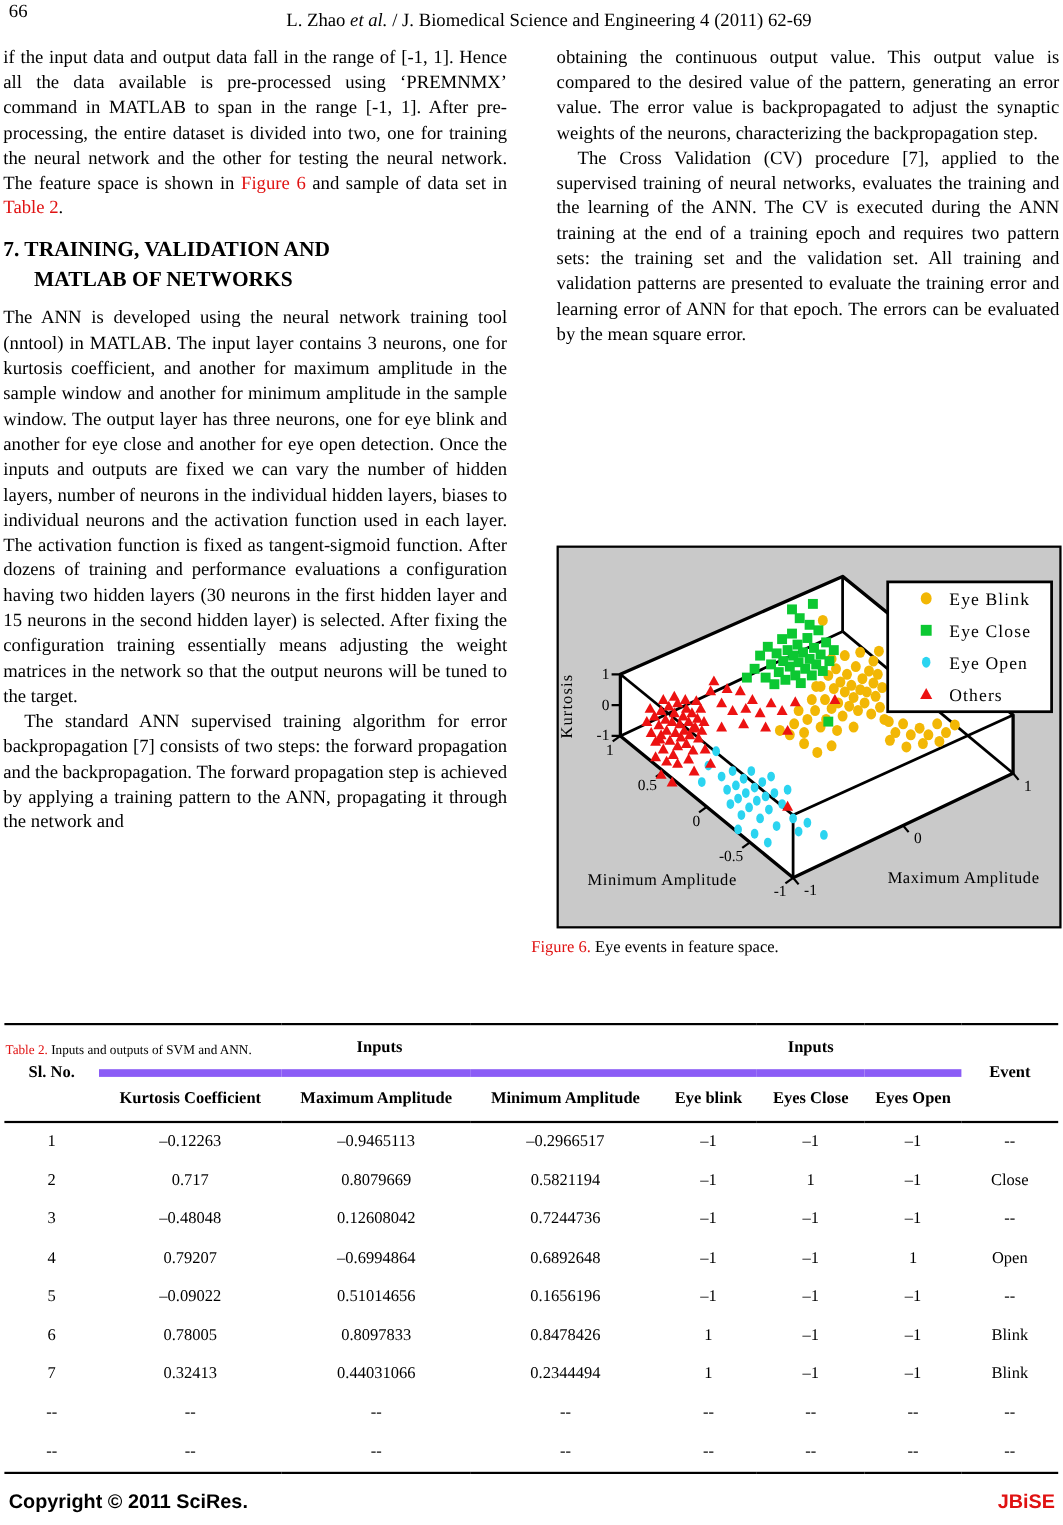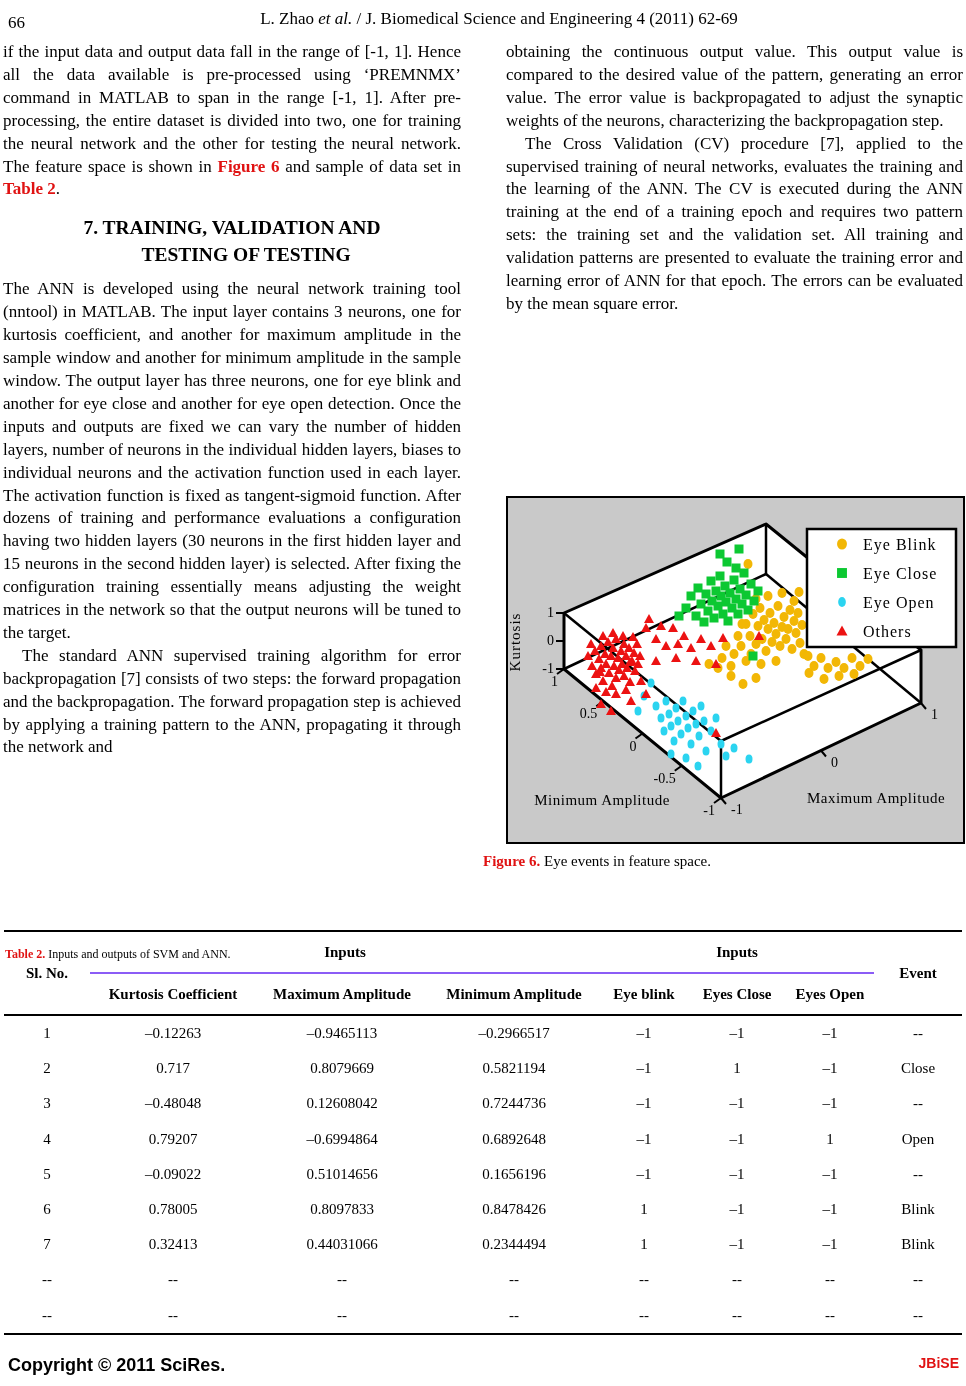--- a/index.html
+++ b/index.html
@@ -1,56 +1,56 @@
 <!DOCTYPE html>
 <html><head>
 <meta charset="utf-8">
 <style>
   html,body{margin:0;padding:0;}
   body{width:966px;height:1386px;background:#fff;color:#000;position:relative;
        font-family:"Liberation Serif",serif;overflow:hidden;}
-  .pagenum{position:absolute;left:8px;top:13px;font-size:17px;}
+  .pagenum{position:absolute;left:8px;top:0;font-size:17px;}
   .running{position:absolute;left:16px;top:9px;width:100%;text-align:center;font-size:17px;}
   .col{position:absolute;text-align:justify;font-size:17px;line-height:22.9px;}
   .col-left{left:3px;top:41px;width:458px;}
   .col-right{left:506px;top:41px;width:457px;}
   .col p{margin:0;}
   .col p.ind{text-indent:19px;}
-  h2.sec{font-size:19.5px;font-weight:bold;margin:13px 0 10px 0;line-height:27px;text-align:center;}
+  h2.sec{font-size:19.5px;font-weight:bold;margin:13px 0 10px 0;line-height:27px;text-align:left;}
   h2.sec .l2{display:block;padding-left:28px;}
   .red{color:#e01212;}
-  .bold{font-weight:bold;}
+  .bold{font-weight:normal;}
   .figure{position:absolute;left:506px;top:496px;width:455px;height:344px;
           background:#c9c9c9;border:2px solid #000;}
   .figcap{position:absolute;left:483px;top:853px;font-size:15px;}
   .tblcap{position:absolute;left:5px;top:947px;font-size:12px;}
   table.data{position:absolute;left:4px;top:930px;width:958px;border-collapse:collapse;
              font-size:15px;border-top:2px solid #000;border-bottom:2px solid #000;}
   table.data th{font-weight:bold;padding:0;text-align:center;}
   table.data thead{border-bottom:2px solid #000;}
-  th.grp{border-bottom:2px solid #8b5cf6;height:40px;vertical-align:middle;}
+  th.grp{border-bottom:7px solid #8b5cf6;height:40px;vertical-align:middle;}
   th.side{vertical-align:middle;}
   tr.subhead th{height:40px;vertical-align:middle;}
   table.data td{text-align:center;height:35.2px;padding:0;}
   .foot-left{position:absolute;left:8px;top:1355px;font-family:"Liberation Sans",sans-serif;
              font-weight:bold;font-size:18px;text-align:right;}
   .foot-right{position:absolute;right:7px;top:1355px;font-family:"Liberation Sans",sans-serif;
-              font-weight:bold;font-size:14px;text-align:center;}
+              font-weight:bold;font-size:18px;text-align:center;}
 </style>
 </head>
 <body>
 
 <div>
 
   <div class="pagenum">66</div>
   <div class="running"><span>L. Zhao </span><i>et al.</i><span> / J. Biomedical Science and Engineering 4 (2011) 62-69</span></div>
 
   <div class="col col-left">
     <p><span>if the input data and output data fall in the range of [-1, 1]. Hence all the data available is pre-processed using ‘PREMNMX’ command in MATLAB to span in the range [-1, 1]. After pre-processing, the entire dataset is divided into two, one for training the neural network and the other for testing the neural network. The feature space is shown in </span><span class="red bold">Figure 6</span><span> and sample of data set in </span><span class="red bold">Table 2</span><span>.</span></p>
-    <h2 class="sec"><span>7. TRAINING, VALIDATION AND</span><span class="l2">TESTING OF TESTING</span></h2>
+    <h2 class="sec"><span>7. TRAINING, VALIDATION AND</span><span class="l2">MATLAB OF NETWORKS</span></h2>
     <p>The ANN is developed using the neural network training tool (nntool) in MATLAB. The input layer contains 3 neurons, one for kurtosis coefficient, and another for maximum amplitude in the sample window and another for minimum amplitude in the sample window. The output layer has three neurons, one for eye blink and another for eye close and another for eye open detection. Once the inputs and outputs are fixed we can vary the number of hidden layers, number of neurons in the individual hidden layers, biases to individual neurons and the activation function used in each layer. The activation function is fixed as tangent-sigmoid function. After dozens of training and performance evaluations a configuration having two hidden layers (30 neurons in the first hidden layer and 15 neurons in the second hidden layer) is selected. After fixing the configuration training essentially means adjusting the weight matrices in the network so that the output neurons will be tuned to the target.</p>
     <p class="ind">The standard ANN supervised training algorithm for error backpropagation [7] consists of two steps: the forward propagation and the backpropagation. The forward propagation step is achieved by applying a training pattern to the ANN, propagating it through the network and</p>
   </div>
 
   <div class="col col-right">
     <p>obtaining the continuous output value. This output value is compared to the desired value of the pattern, generating an error value. The error value is backpropagated to adjust the synaptic weights of the neurons, characterizing the backpropagation step.</p>
     <p class="ind">The Cross Validation (CV) procedure [7], applied to the supervised training of neural networks, evaluates the training and the learning of the ANN. The CV is executed during the ANN training at the end of a training epoch and requires two pattern sets: the training set and the validation set. All training and validation patterns are presented to evaluate the training error and learning error of ANN for that epoch. The errors can be evaluated by the mean square error.</p>
   </div>
 
   <div class="figure">

